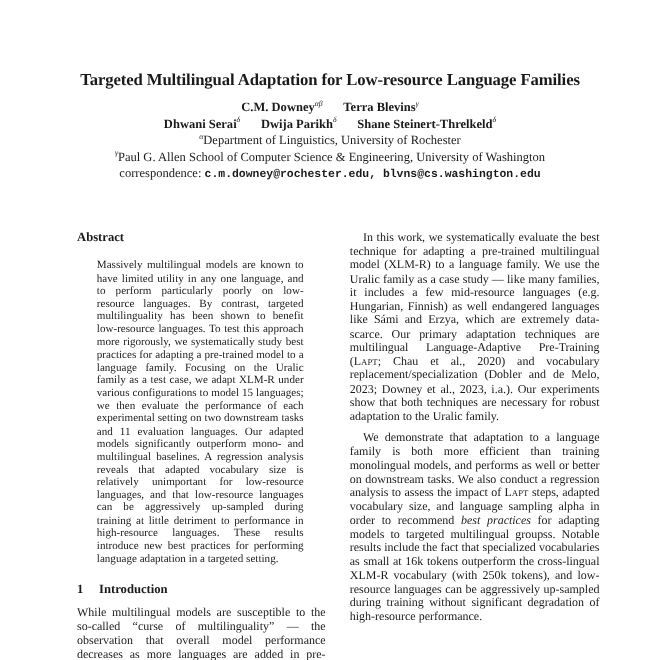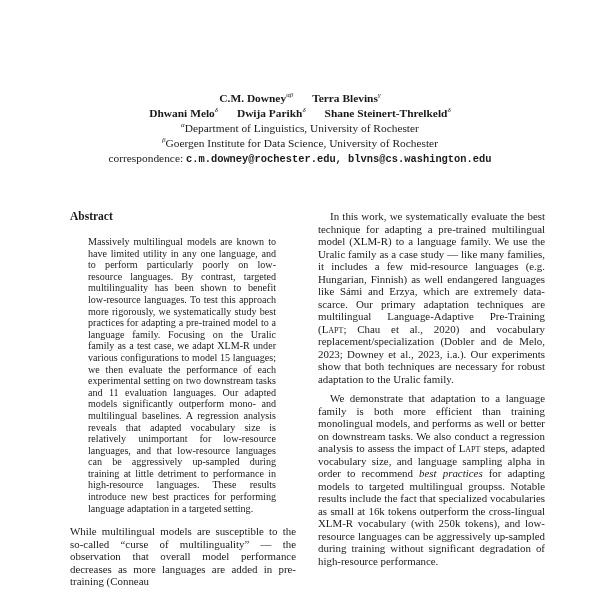--- a/index.html
+++ b/index.html
@@ -26,42 +26,46 @@
     .para.indent { text-indent: 12px; }
     .para + .para { margin-top: 7px; }
     .sc { font-variant: small-caps; }
     em { }
   </style>
 </head>
 <body>
 
 <div class="page">
 
+  <div class="title">Targeted Multilingual Adaptation for Low-resource Language Families</div>
 
   <div class="authors">
     <div class="author-line">
       <span class="au"><span>C.M. Downey</span><sup>αβ</sup></span>
       <span class="au"><span>Terra Blevins</span><sup>γ</sup></span>
     </div>
     <div class="author-line">
-      <span class="au"><span>Dhwani Melo</span><sup>δ</sup></span>
+      <span class="au"><span>Dhwani Serai</span><sup>δ</sup></span>
       <span class="au"><span>Dwija Parikh</span><sup>δ</sup></span>
       <span class="au"><span>Shane Steinert-Threlkeld</span><sup>δ</sup></span>
     </div>
     <div class="affil"><sup>α</sup><span>Department of Linguistics, University of Rochester</span></div>
-    <div class="affil"><sup>β</sup><span>Goergen Institute for Data Science, University of Rochester</span></div>
+    <div class="affil"><sup>γ</sup><span>Paul G. Allen School of Computer Science &amp; Engineering, University of Washington</span></div>
     <div class="affil">
       <span>correspondence:</span>
       <span class="mono">c.m.downey@rochester.edu, blvns@cs.washington.edu</span>
     </div>
   </div>
 
   <div class="col-left">
     <div class="abstract-heading">Abstract</div>
     <p class="abstract-body">Massively multilingual models are known to have limited utility in any one language, and to perform particularly poorly on low-resource languages. By contrast, targeted multilinguality has been shown to benefit low-resource languages. To test this approach more rigorously, we systematically study best practices for adapting a pre-trained model to a language family. Focusing on the Uralic family as a test case, we adapt XLM-R under various configurations to model 15 languages; we then evaluate the performance of each experimental setting on two downstream tasks and 11 evaluation languages. Our adapted models significantly outperform mono- and multilingual baselines. A regression analysis reveals that adapted vocabulary size is relatively unimportant for low-resource languages, and that low-resource languages can be aggressively up-sampled during training at little detriment to performance in high-resource languages. These results introduce new best practices for performing language adaptation in a targeted setting.</p>
+    <div class="section-heading">
+      <span class="num">1</span><span>Introduction</span>
+    </div>
     <p class="para">While multilingual models are susceptible to the so-called “curse of multilinguality” — the observation that overall model performance decreases as more languages are added in pre-training (Conneau</p>
   </div>
 
   <div class="col-right">
     <p class="para indent"><span>In this work, we systematically evaluate the best technique for adapting a pre-trained multilingual model (XLM-R) to a language family. We use the Uralic family as a case study — like many families, it includes a few mid-resource languages (e.g. Hungarian, Finnish) as well endangered languages like Sámi and Erzya, which are extremely data-scarce. Our primary adaptation techniques are multilingual Language-Adaptive Pre-Training (</span><span class="sc">Lapt</span><span>; Chau et al., 2020) and vocabulary replacement/specialization (Dobler and de Melo, 2023; Downey et al., 2023, i.a.). Our experiments show that both techniques are necessary for robust adaptation to the Uralic family.</span></p>
     <p class="para indent"><span>We demonstrate that adaptation to a language family is both more efficient than training monolingual models, and performs as well or better on downstream tasks. We also conduct a regression analysis to assess the impact of </span><span class="sc">Lapt</span><span> steps, adapted vocabulary size, and language sampling alpha in order to recommend </span><em>best practices</em><span> for adapting models to targeted multilingual groupss. Notable results include the fact that specialized vocabularies as small at 16k tokens outperform the cross-lingual XLM-R vocabulary (with 250k tokens), and low-resource languages can be aggressively up-sampled during training without significant degradation of high-resource performance.</span></p>
   </div>
 
 </div>
 

